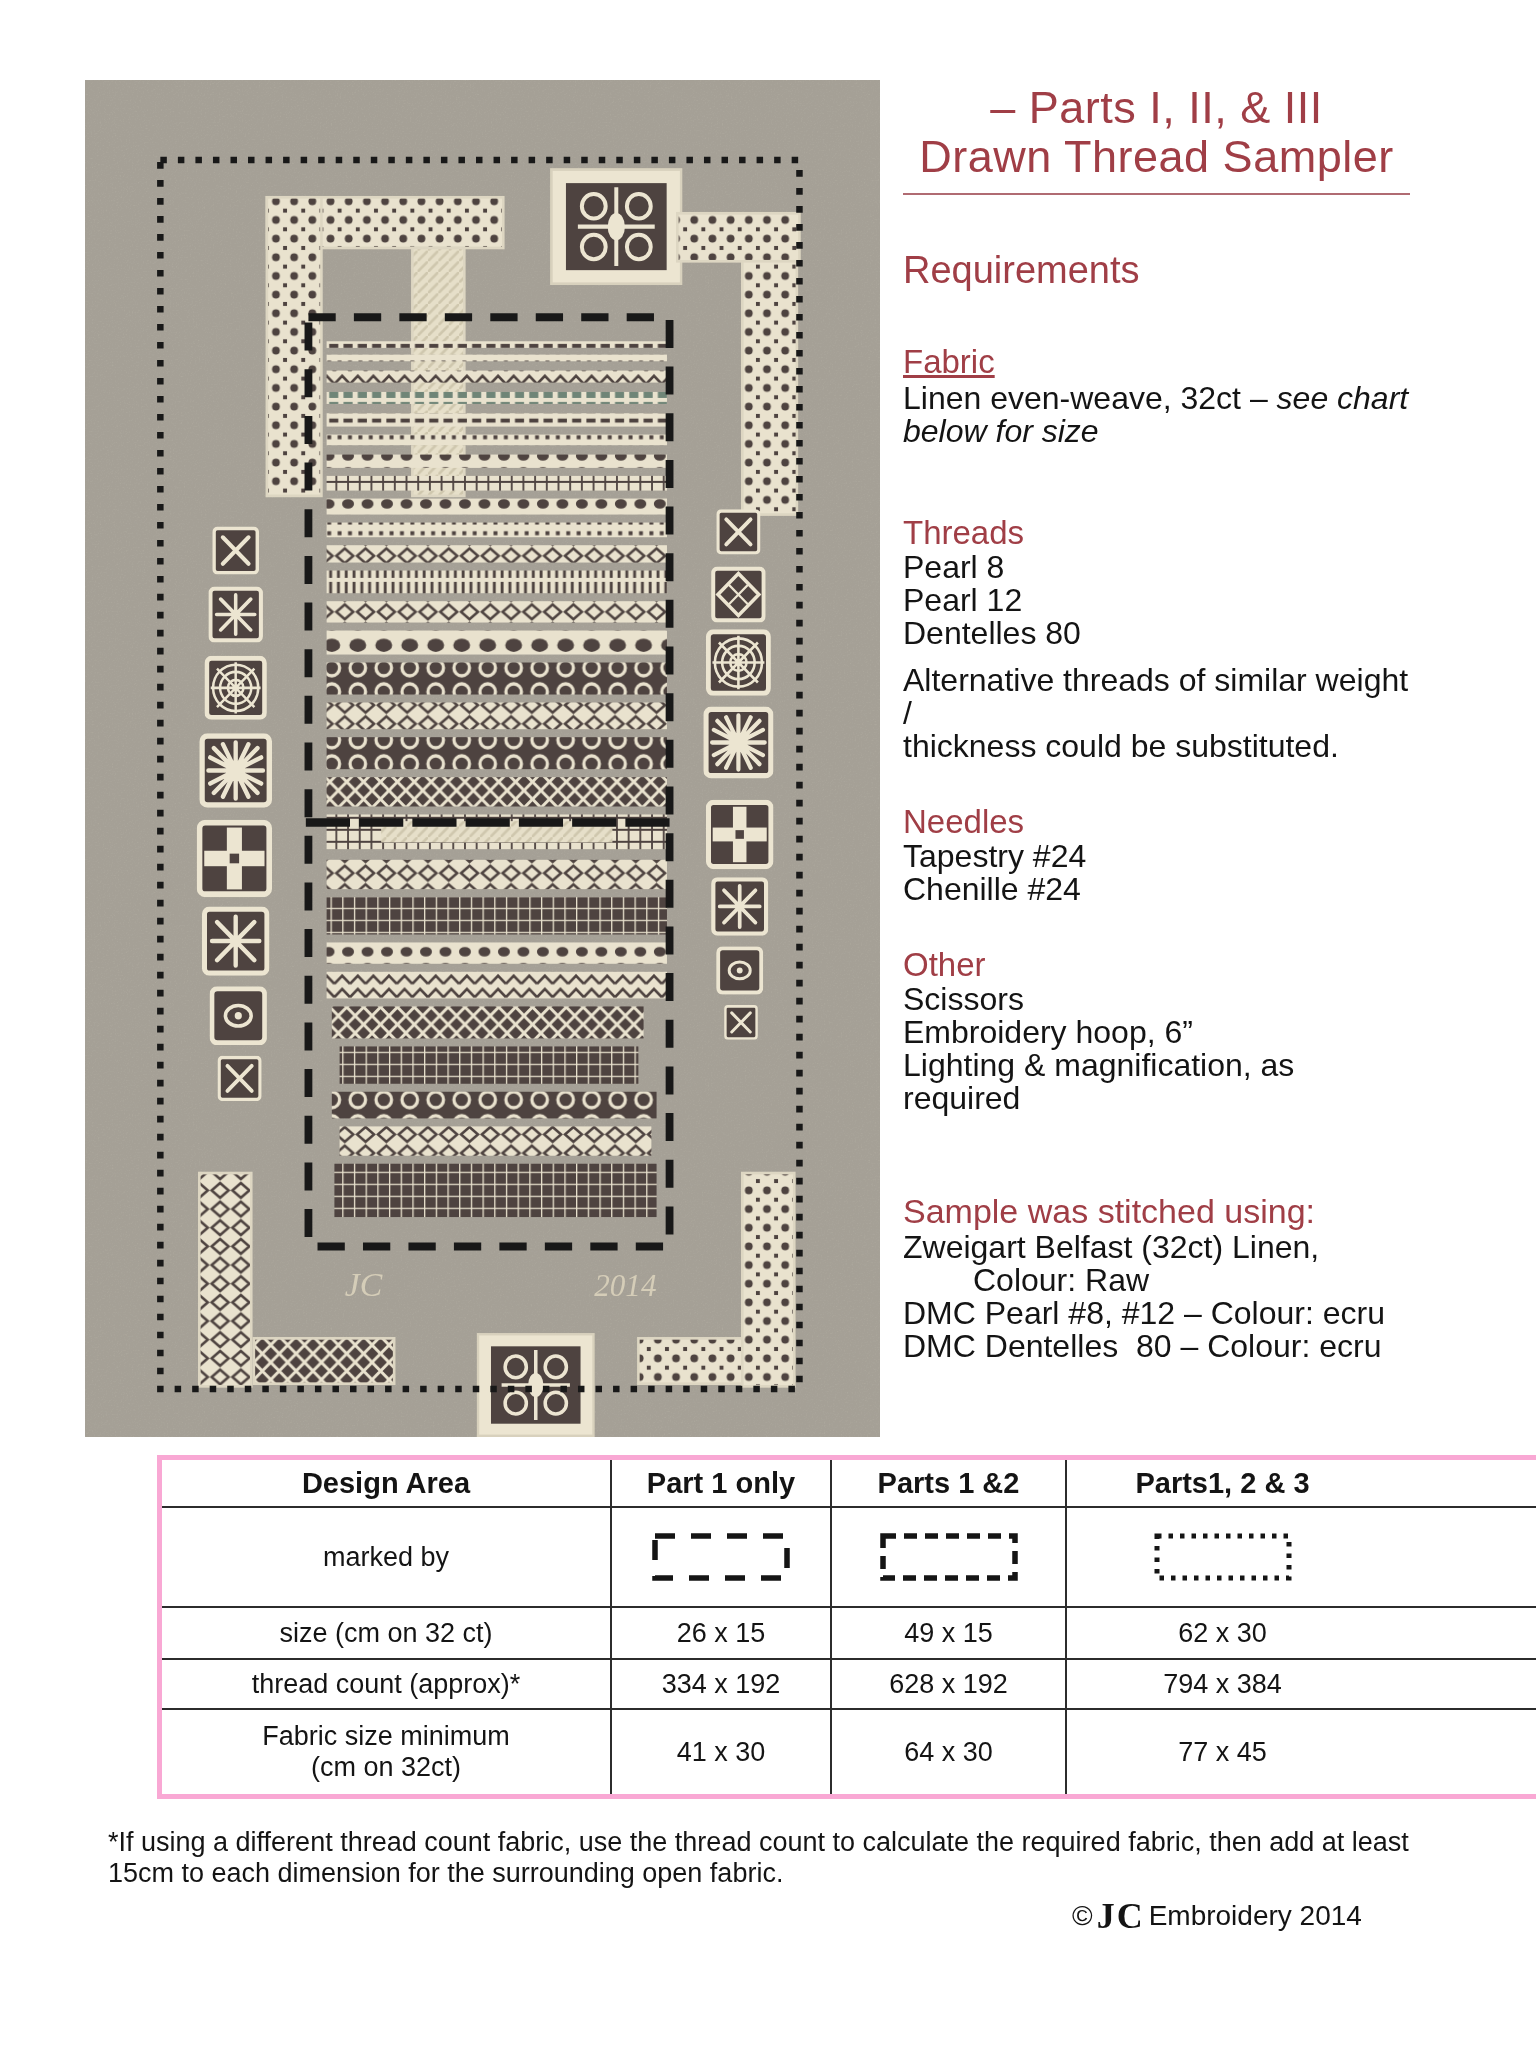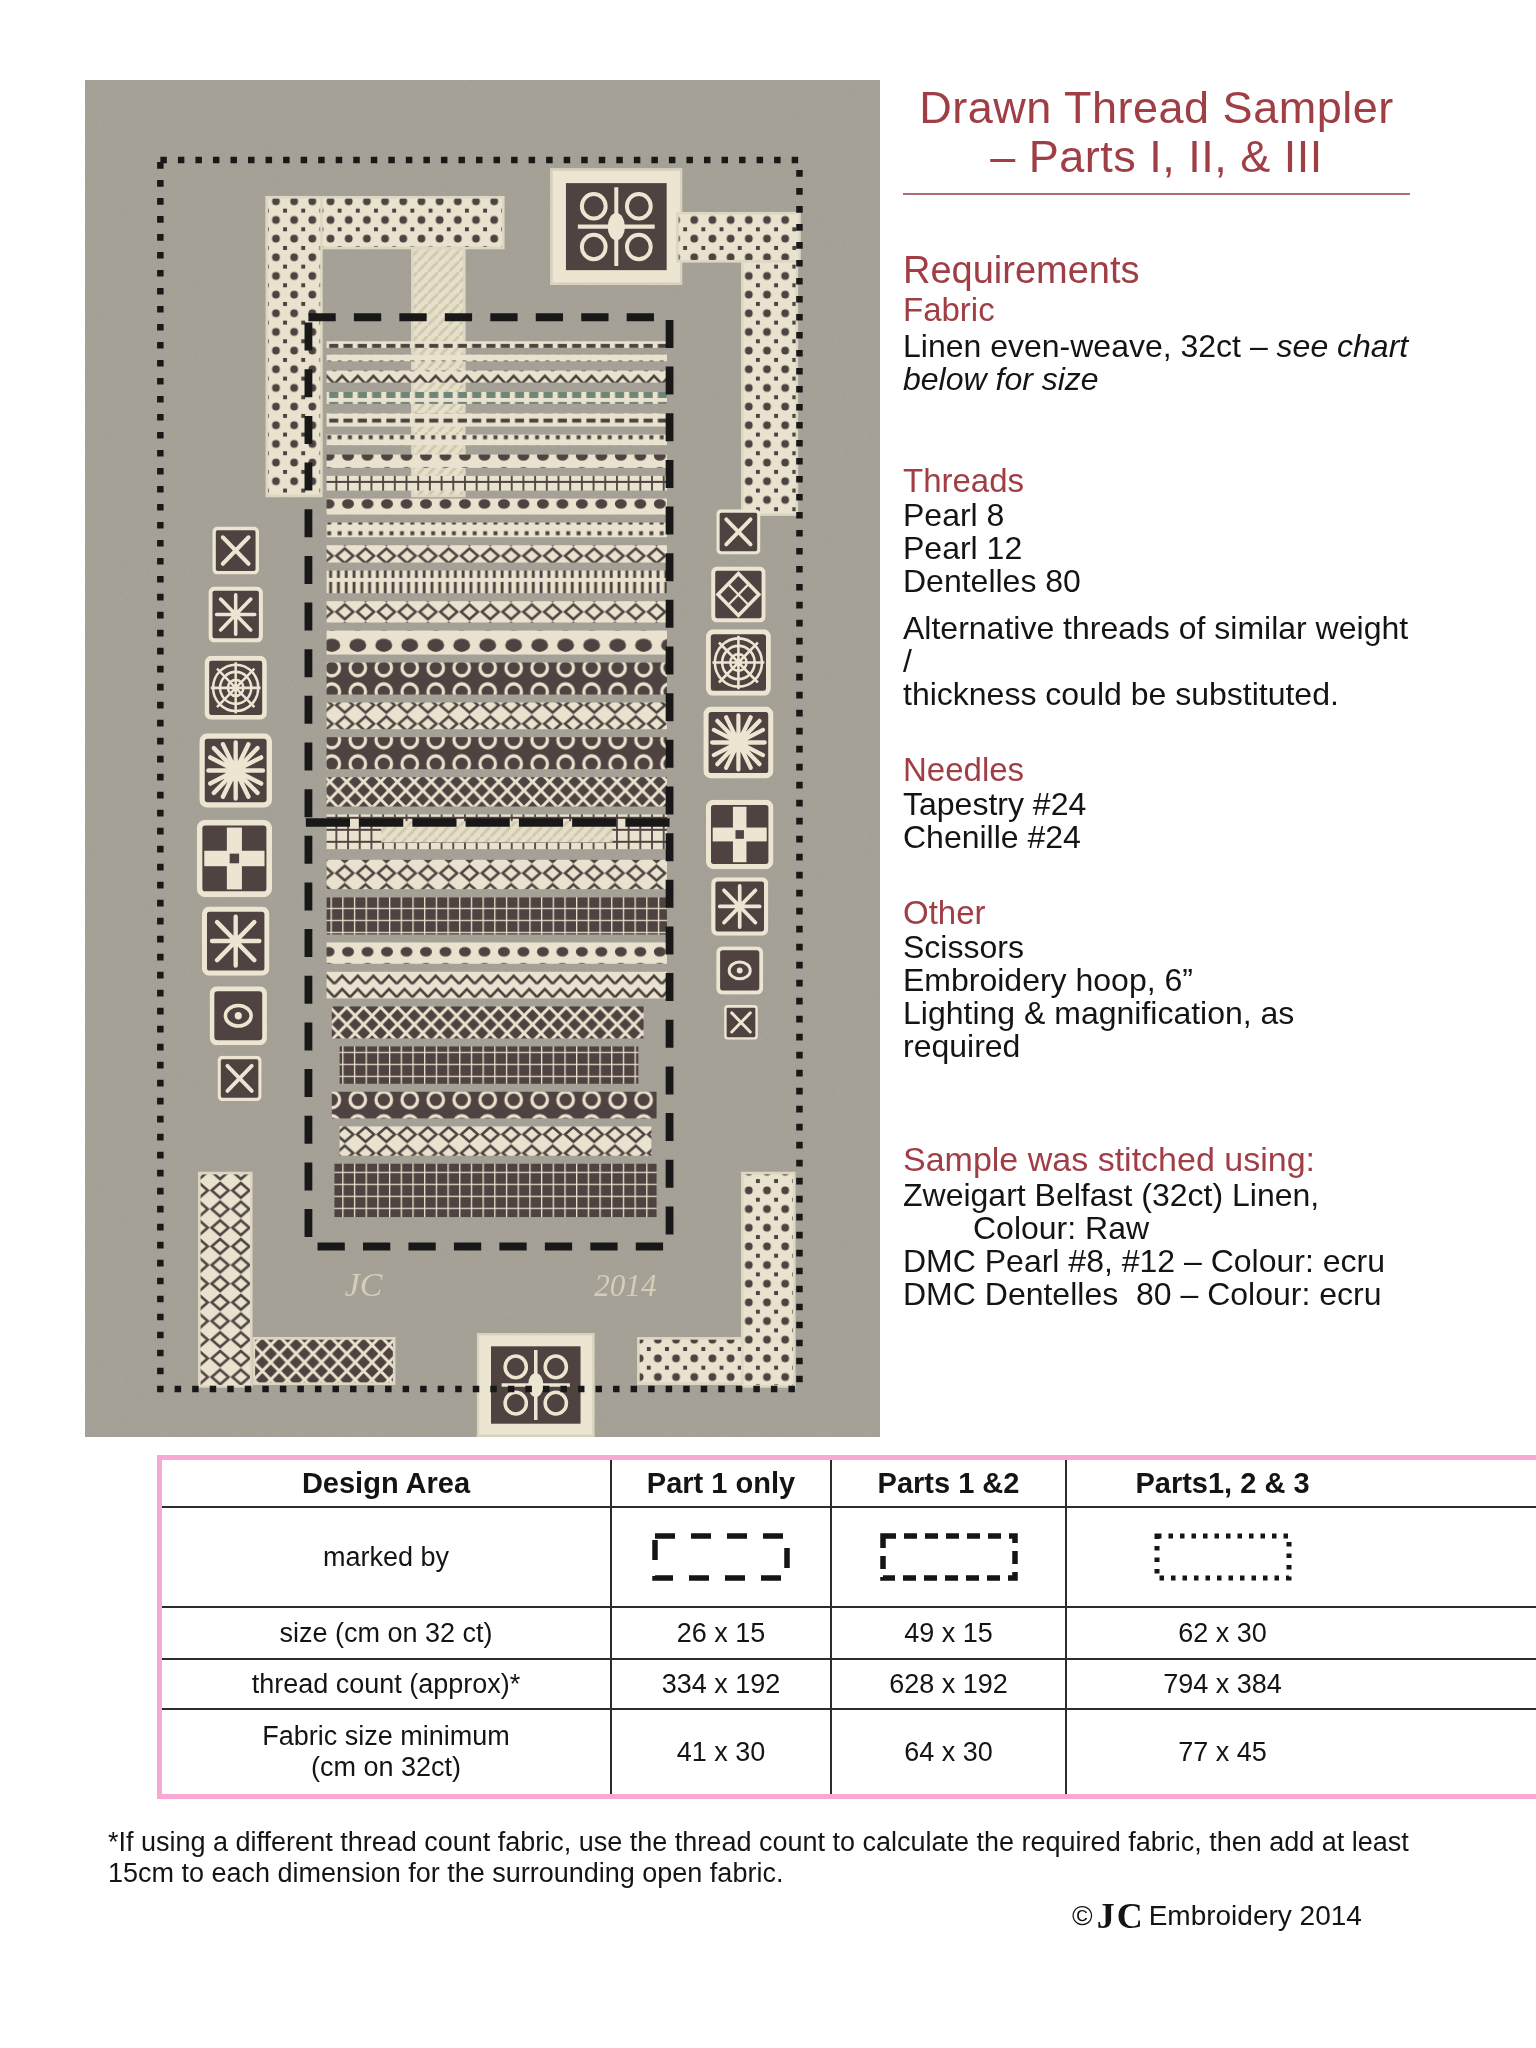--- a/index.html
+++ b/index.html
@@ -8,21 +8,21 @@
 
   
   #photo{position:absolute;left:85px;top:80px;width:795px;height:1357px;display:block;}
 
   
   #side{position:absolute;left:903px;top:83px;width:507px;}
   .title-block{text-align:center;padding-bottom:12px;border-bottom:2px solid #b06b72;}
   .title-line{font-size:45px;line-height:49px;color:#a03e46;letter-spacing:0.5px;}
   .h-req{margin:54px 0 0 0;font-size:38px;font-weight:400;color:#a03e46;line-height:42px;}
   .h-sec{margin:0;font-size:33px;font-weight:400;color:#a03e46;line-height:37px;}
-  .mt-fabric{}
+  .mt-fabric{margin-top:52px;text-decoration:underline;}
   .mt-threads{margin-top:66px;}
   .mt-needles{margin-top:40px;}
   .mt-other{margin-top:40px;}
   .h-sample{margin:76px 0 0 0;font-size:34px;font-weight:400;color:#a03e46;line-height:40px;}
   .body-line{font-size:32px;line-height:33px;white-space:pre-wrap;}
   .body-par{margin:2px 0 0 0;}
   .note{margin:14px 0 0 0;}
   .it{font-style:italic;}
   .indent{padding-left:70px;}
 
@@ -252,22 +252,22 @@
     </g>
 
     <g font-family="Liberation Serif, DejaVu Serif, serif" font-style="italic" fill="#d5cdb8">
       <text x="200" y="912" font-size="26">JC</text>
       <text x="392" y="912" font-size="24">2014</text>
     </g>
   </svg>
 
   <div id="side">
     <div class="title-block">
+      <div class="title-line">– Parts I, II, &amp; III</div>
       <div class="title-line">Drawn Thread Sampler</div>
-      <div class="title-line">– Parts I, II, &amp; III</div>
     </div>
 
     <h2 class="h-req">Requirements</h2>
 
     <h3 class="h-sec mt-fabric">Fabric</h3>
     <p class="body-line body-par"><span>Linen even-weave, 32ct – </span><span class="it">see chart</span><br><span class="it">below for size</span></p>
 
     <h3 class="h-sec mt-threads">Threads</h3>
     <div class="body-line">Pearl 8</div>
     <div class="body-line">Pearl 12</div>

